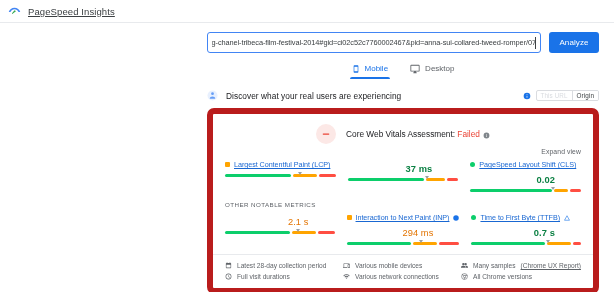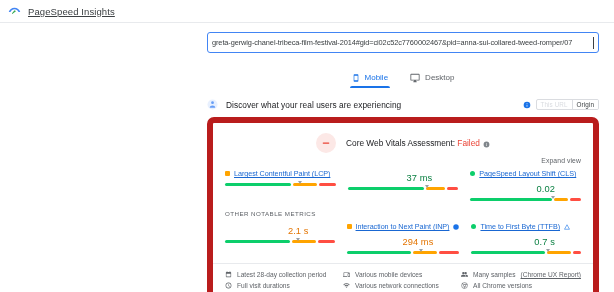--- a/index.html
+++ b/index.html
@@ -102,21 +102,21 @@
     cursor: pointer;
     padding: 0 9px;
     letter-spacing: .1px;
   }
 
   
   .tabs {
     display: flex;
     justify-content: center;
     gap: 22px;
-    margin-top: 18px;
+    margin-top: 9px;
     height: 17px;
   }
   .tab {
     display: flex;
     align-items: center;
     gap: 5px;
     font-size: 8px;
     padding-bottom: 4px;
     cursor: pointer;
     position: relative;
@@ -261,21 +261,21 @@
   }
   .m-badge { width: 6px; height: 6px; flex:none; display:block; }
 
   .m-value {
     text-align: right;
     font-size: 9.3px;
     margin-top: 5px;
     padding-right: 26px;
     letter-spacing: .1px;
   }
-  .m-value.good { color: #0b8043; }
+  .m-value.good { color: #0b8043; font-weight: bold; }
   .m-value.avg  { color: #e37400; }
 
   .bar {
     display: flex;
     align-items: center;
     height: 4px;
     margin-top: 3px;
     position: relative;
     gap: 2px;
   }
@@ -345,20 +345,21 @@
 <div class="topbar-rule"></div>
 
 <div class="page">
   <div class="content">
 
     <div class="url-row">
       <div class="url-box">
         <span class="url-text">07/greta-gerwig-chanel-tribeca-film-festival-2014#gid=ci02c52c7760002467&amp;pid=anna-sui-collared-tweed-romper</span>
         <span class="caret"></span>
       </div>
+      <button class="analyze-btn">Analyze</button>
     </div>
 
     <div class="tabs">
       <div class="tab active">
         <span>
           <svg class="icon-mobile" width="8" height="10" viewBox="0 0 24 24" fill="#1a73e8">
             <path d="M17 1H7a2 2 0 0 0-2 2v18a2 2 0 0 0 2 2h10a2 2 0 0 0 2-2V3a2 2 0 0 0-2-2zm0 18H7V5h10v14z"></path>
           </svg>
         </span>
         <span>Mobile</span>

